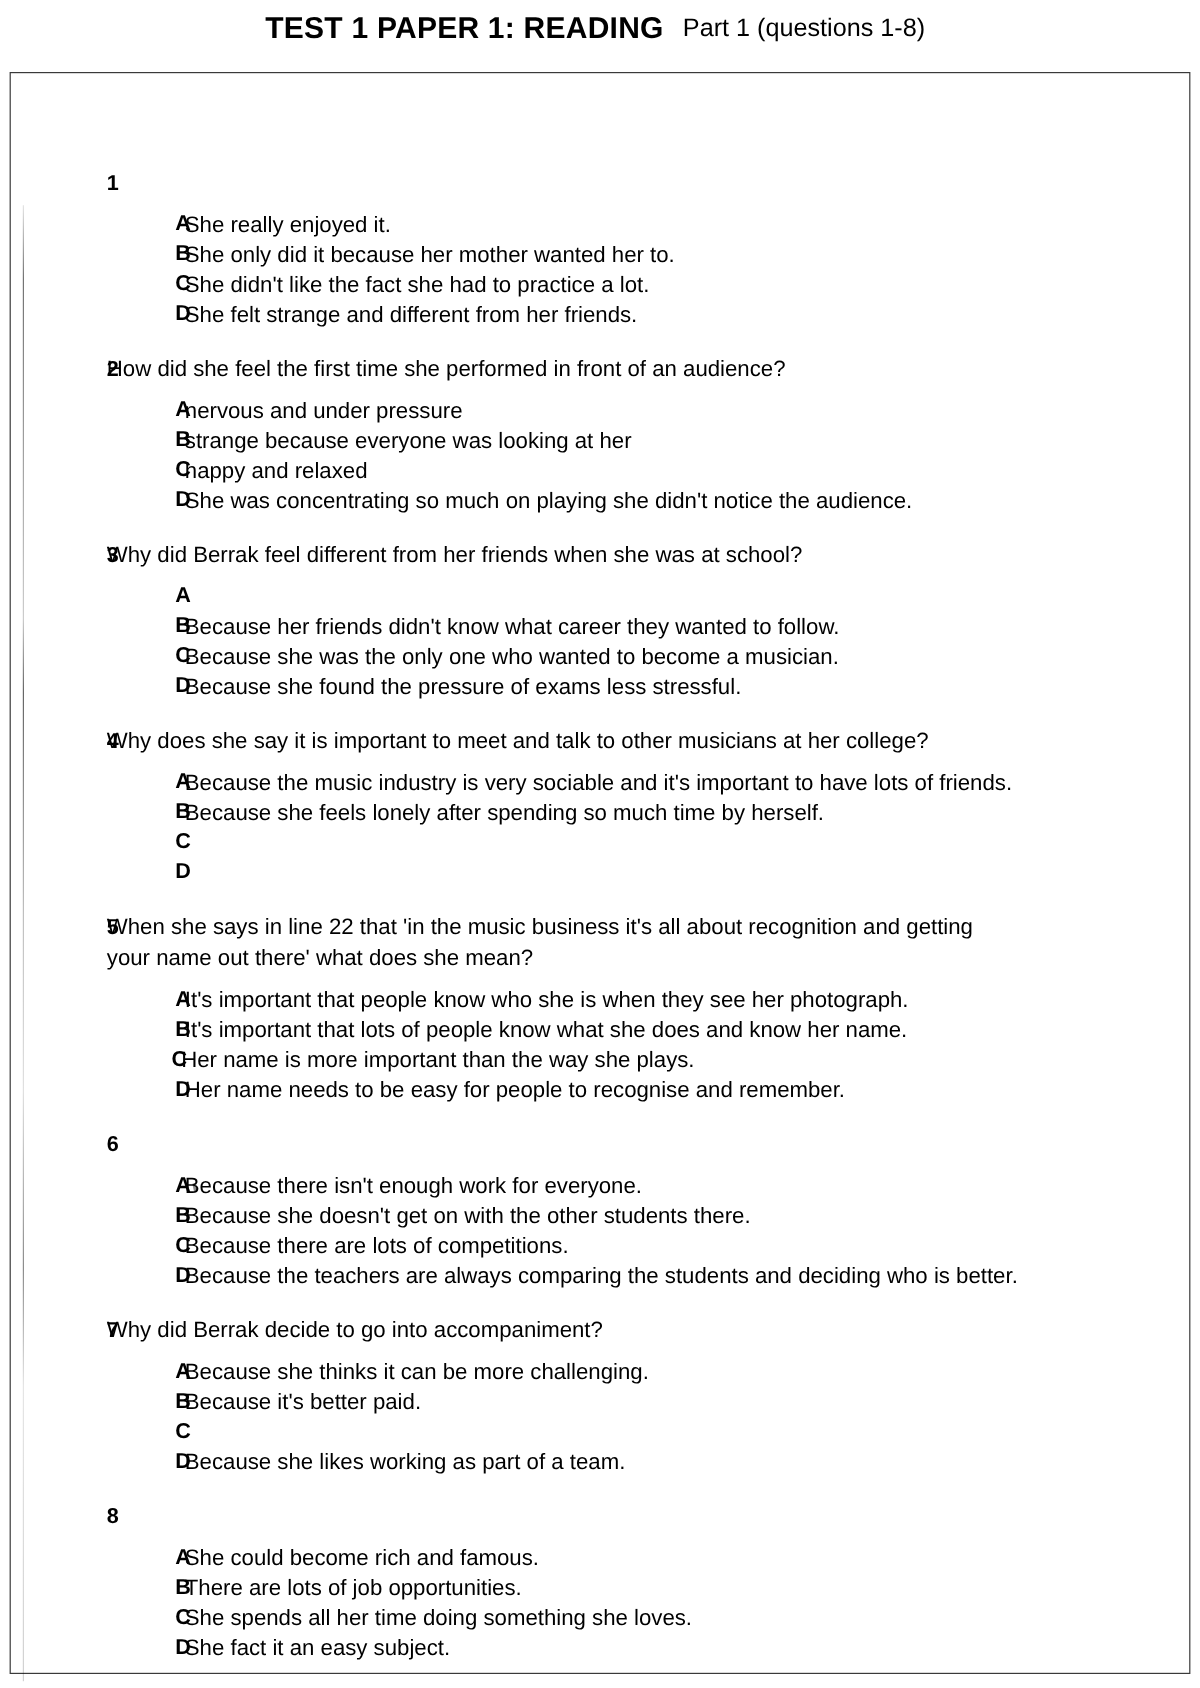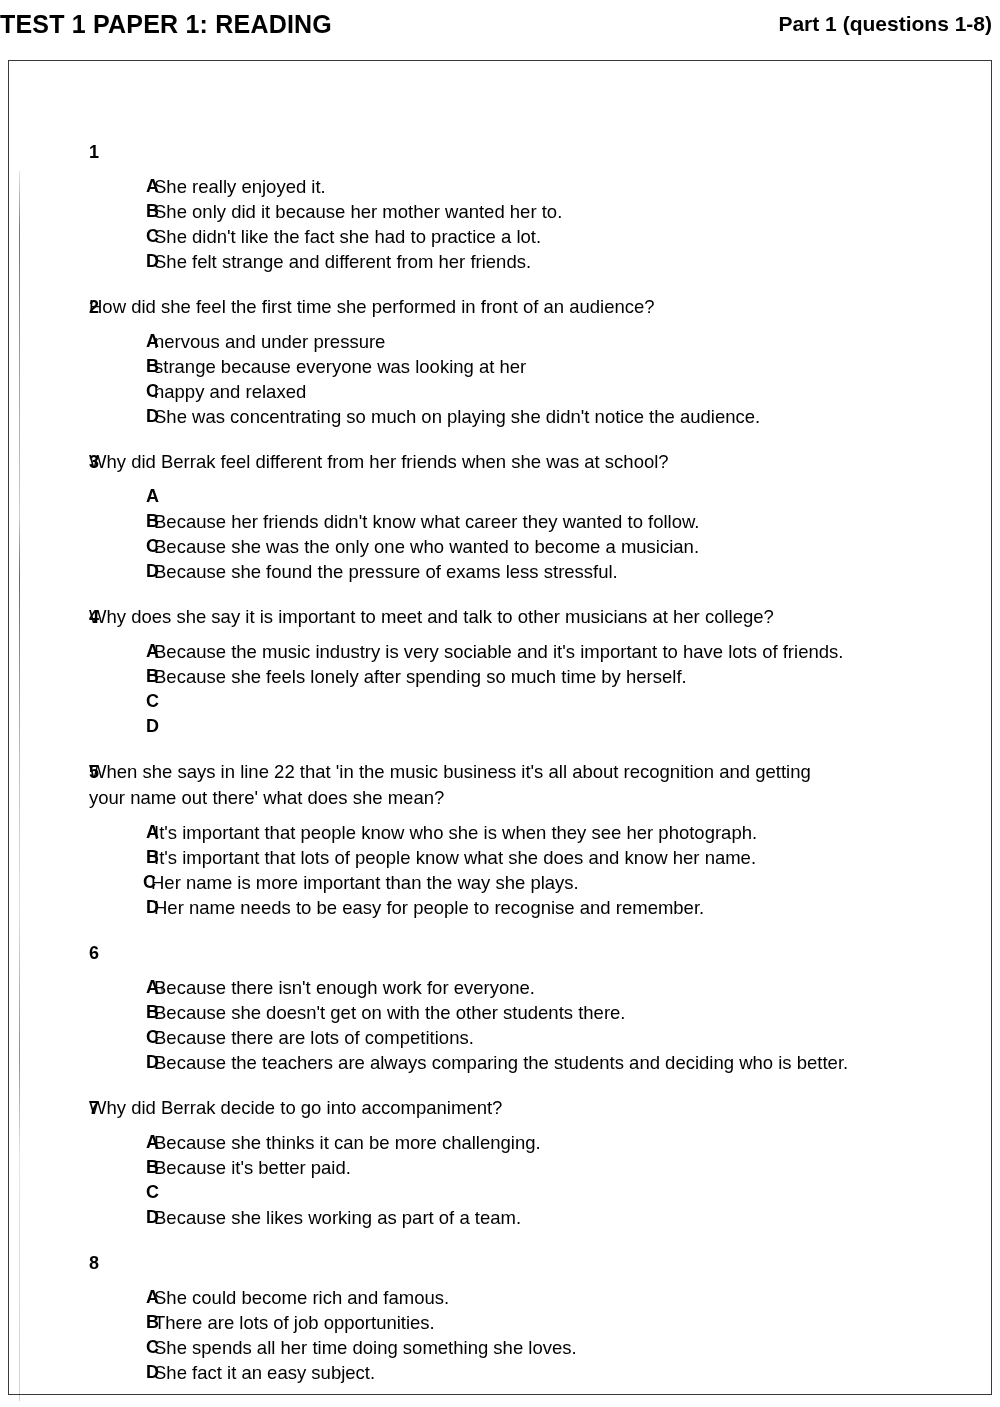--- a/index.html
+++ b/index.html
@@ -18,33 +18,33 @@
 
   
   #page-header {
     position: absolute;
     top: 0;
     left: 0;
     width: 1000px;
     height: 48px;
     display: flex;
     align-items: center;
-    justify-content: space-between;
+    justify-content: center;
     padding-right: 8px;
     box-sizing: border-box;
   }
   #header-title {
     font-weight: bold;
     font-size: 25px;
     letter-spacing: 0.2px;
     white-space: nowrap;
     font-stretch: condensed;
   }
   #header-part {
-    font-weight: bold;
+    font-weight: normal;
     font-size: 21px;
     margin-left: 16px;
     white-space: nowrap;
   }
 
   
   #page-frame {
     position: absolute;
     left: 8px;
     top: 60px;

